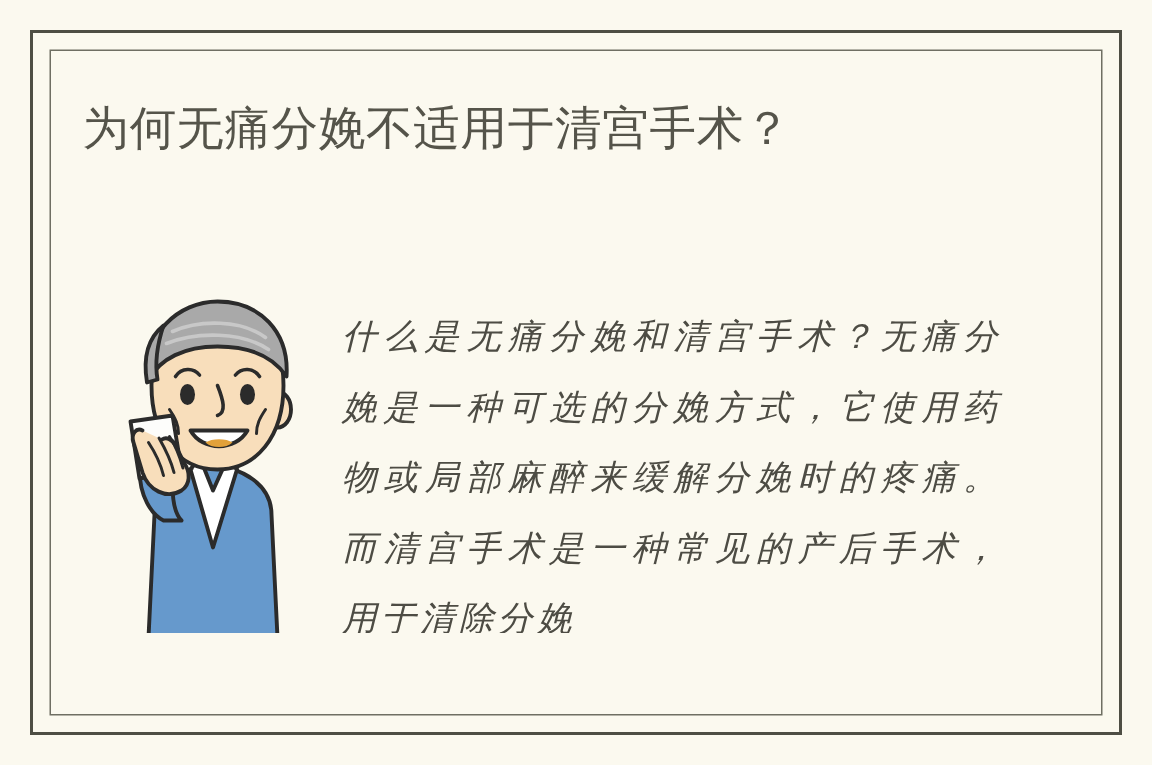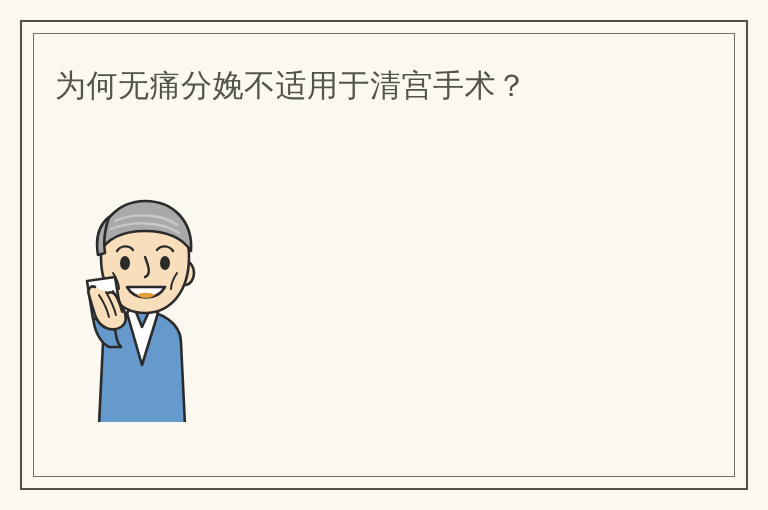--- a/index.html
+++ b/index.html
@@ -141,15 +141,16 @@
           <path d="M22 86 L50 82 L56 118 L28 124 Z" fill="#fdfdfb"></path>
           <path d="M30 92 C26 90, 22 94, 24 100 L30 120 C34 132, 46 138, 56 132 C62 128, 62 120, 58 114
                    L52 102 C50 98, 46 96, 43 98" fill="#f8debb"></path>
           <path d="M34 100 C38 106, 42 114, 44 122" fill="none" stroke-width="2"></path>
           <path d="M41 97 C45 104, 49 112, 51 120" fill="none" stroke-width="2"></path>
           <path d="M48 96 C52 102, 55 110, 57 117" fill="none" stroke-width="2"></path>
         </g>
       </svg>
     </div>
 
+    <div class="bodytext">什么是无痛分娩和清宫手术？无痛分娩是一种可选的分娩方式，它使用药物或局部麻醉来缓解分娩时的疼痛。而清宫手术是一种常见的产后手术，用于清除分娩</div>
 
   </div>
 </div>
 
 </body></html>

